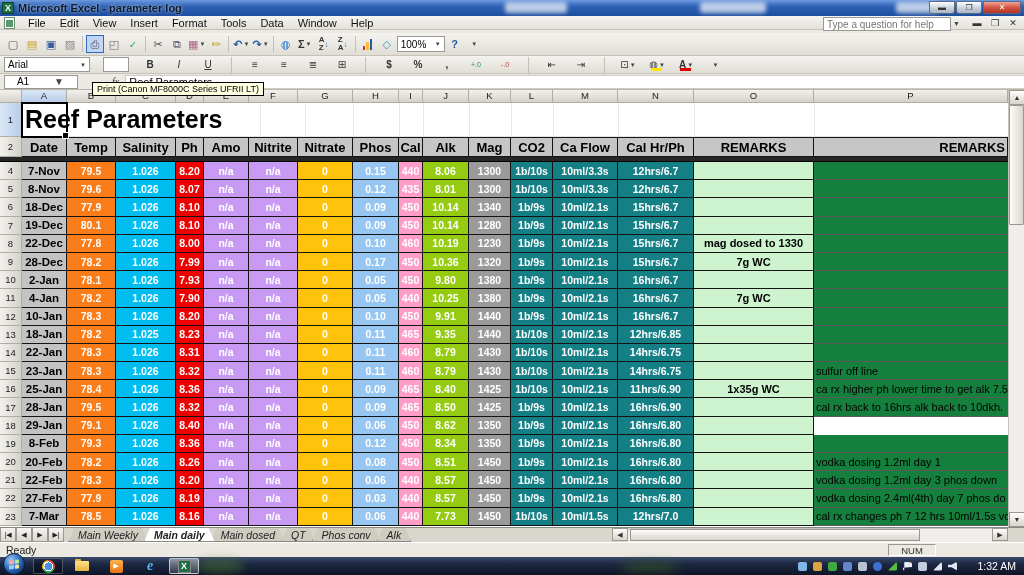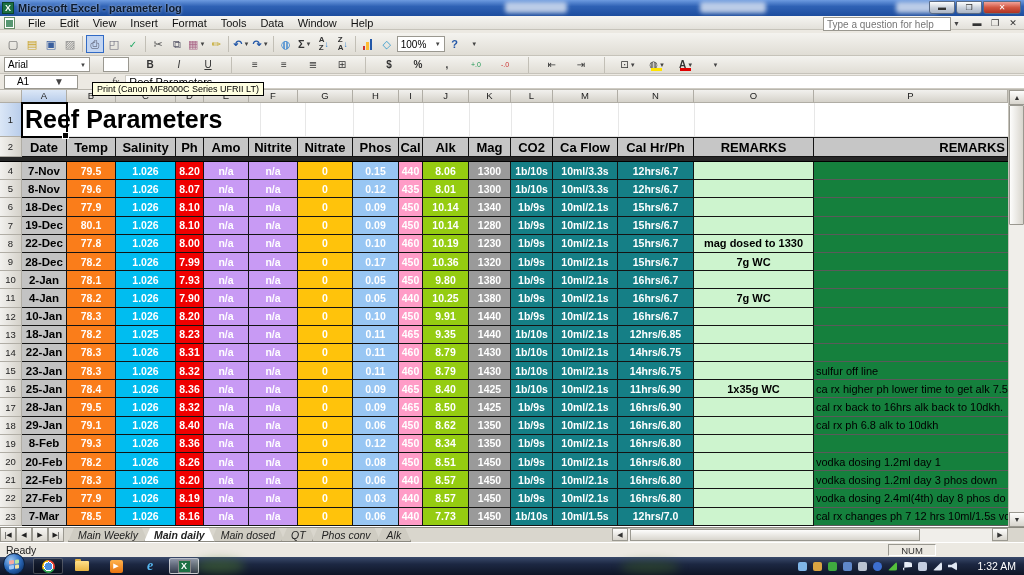--- a/index.html
+++ b/index.html
@@ -680,21 +680,20 @@
           <div class="cell w5 k5">n/a</div>
           <div class="cell w6 k6">0</div>
           <div class="cell w7 k7">0.06</div>
           <div class="cell w8 k8">450</div>
           <div class="cell w9 k9">8.62</div>
           <div class="cell w10 k10">1350</div>
           <div class="cell w11 k11">1b/9s</div>
           <div class="cell w12 k12">10ml/2.1s</div>
           <div class="cell w13 k13">16hrs/6.80</div>
           <div class="cell w14 k14"></div>
-          <div class="cell w15 k15">cal rx ph 6.8 alk to 10dkh</div>
         </div>
         <div class="grow drow">
           <div class="rowhdr">19</div>
           <div class="cell w0 k0">8-Feb</div>
           <div class="cell w1 k1">79.3</div>
           <div class="cell w2 k2">1.026</div>
           <div class="cell w3 k3">8.36</div>
           <div class="cell w4 k4">n/a</div>
           <div class="cell w5 k5">n/a</div>
           <div class="cell w6 k6">0</div>
@@ -756,21 +755,21 @@
           <div class="cell w5 k5">n/a</div>
           <div class="cell w6 k6">0</div>
           <div class="cell w7 k7">0.03</div>
           <div class="cell w8 k8">440</div>
           <div class="cell w9 k9">8.57</div>
           <div class="cell w10 k10">1450</div>
           <div class="cell w11 k11">1b/9s</div>
           <div class="cell w12 k12">10ml/2.1s</div>
           <div class="cell w13 k13">16hrs/6.80</div>
           <div class="cell w14 k14"></div>
-          <div class="cell w15 k15">vodka dosing 2.4ml(4th) day 8 phos do</div>
+          <div class="cell w15 k15">vodka dosing 2.4ml(4th) day 7 phos do</div>
         </div>
         <div class="grow drow">
           <div class="rowhdr">23</div>
           <div class="cell w0 k0">7-Mar</div>
           <div class="cell w1 k1">78.5</div>
           <div class="cell w2 k2">1.026</div>
           <div class="cell w3 k3">8.16</div>
           <div class="cell w4 k4">n/a</div>
           <div class="cell w5 k5">n/a</div>
           <div class="cell w6 k6">0</div>

